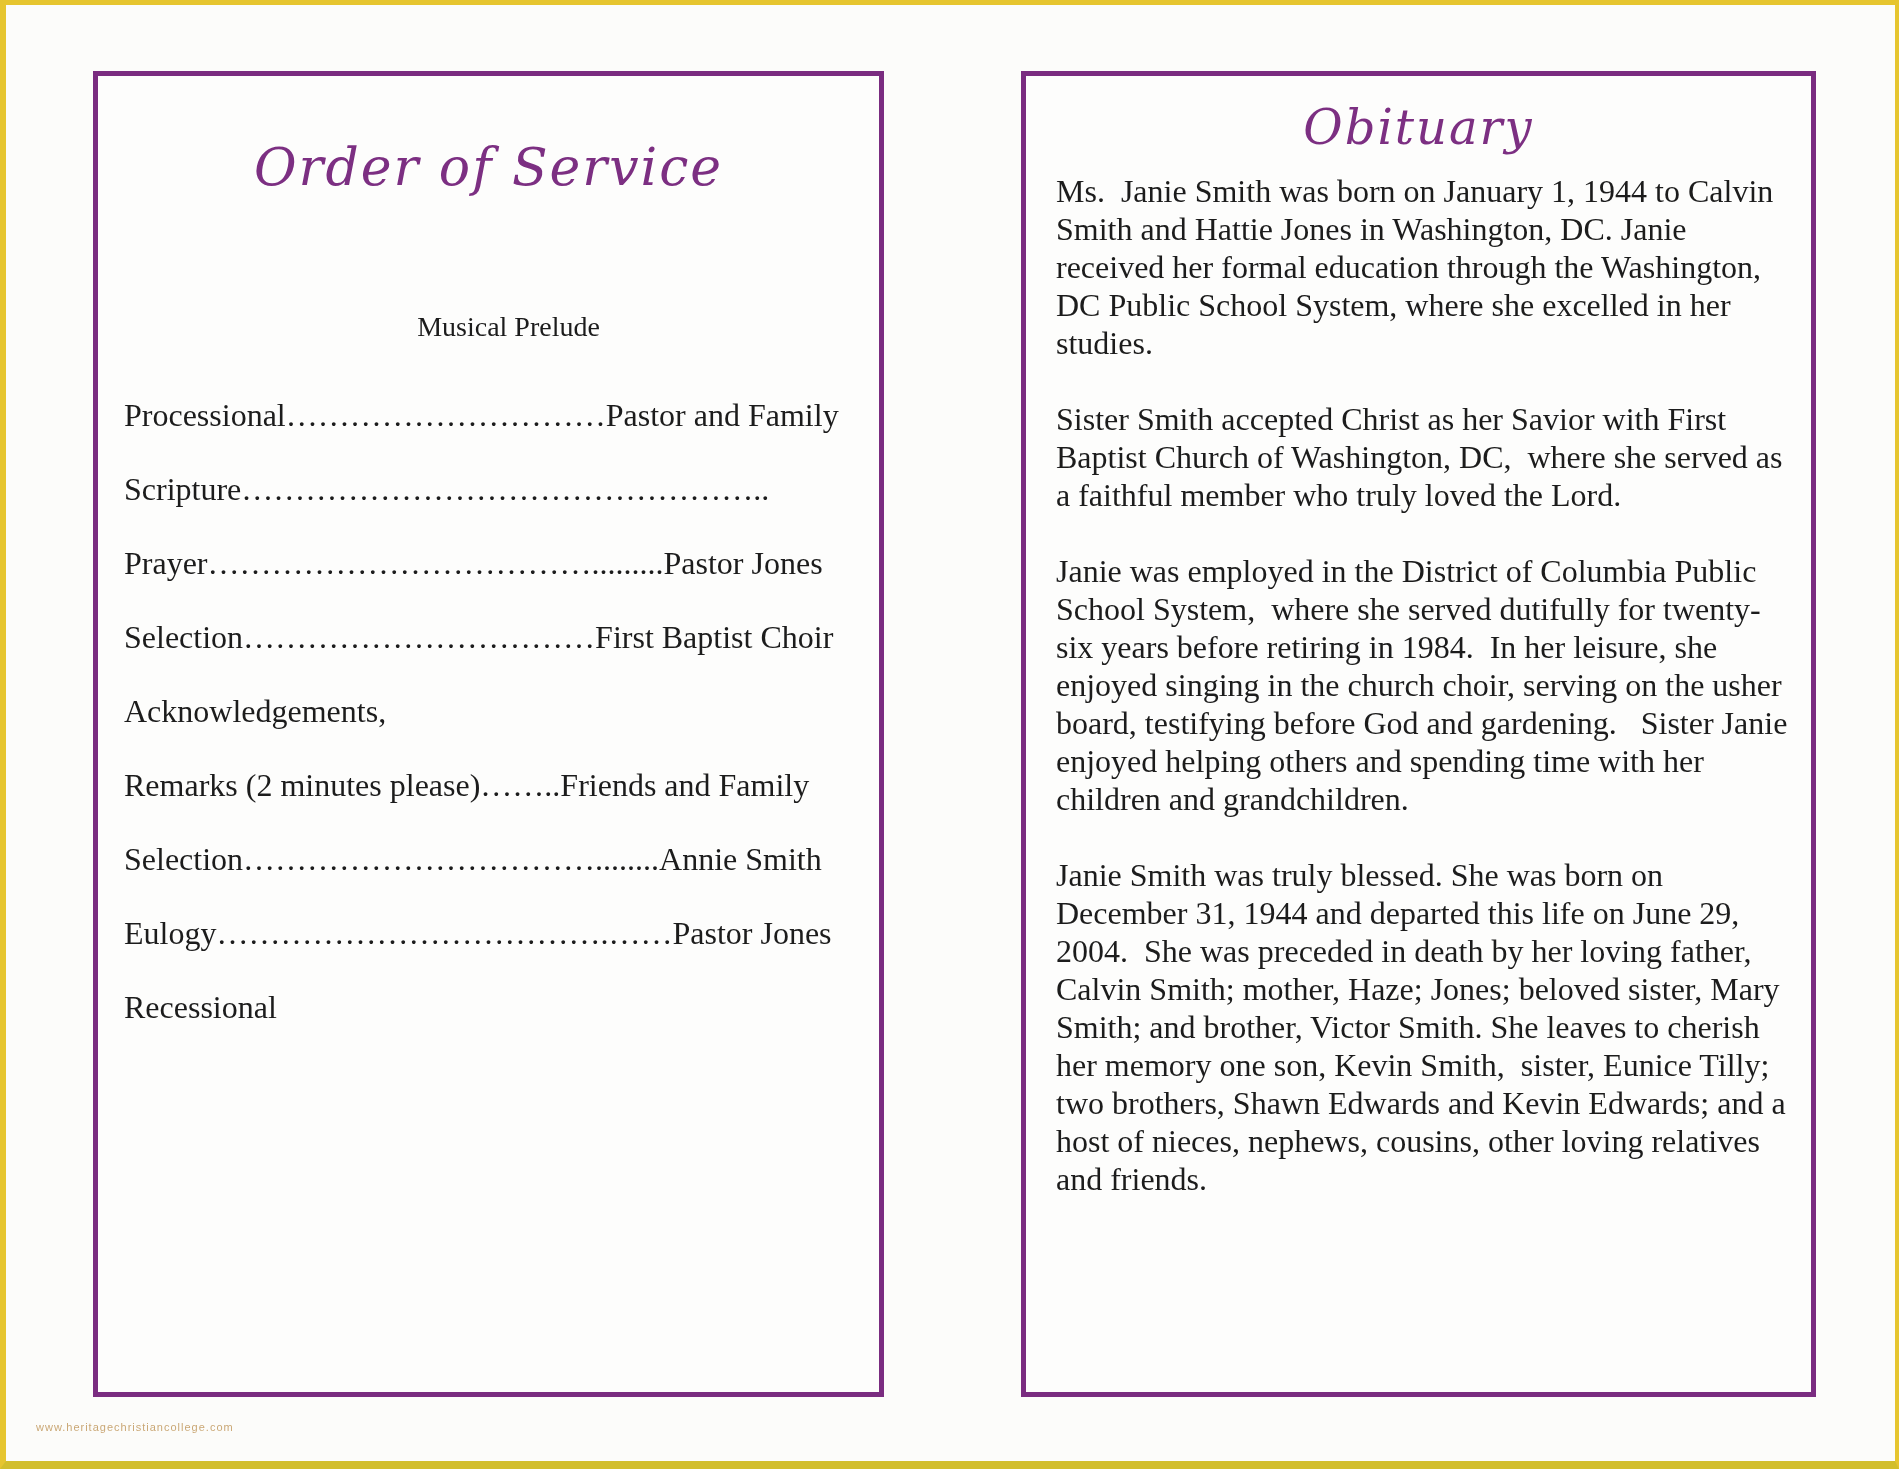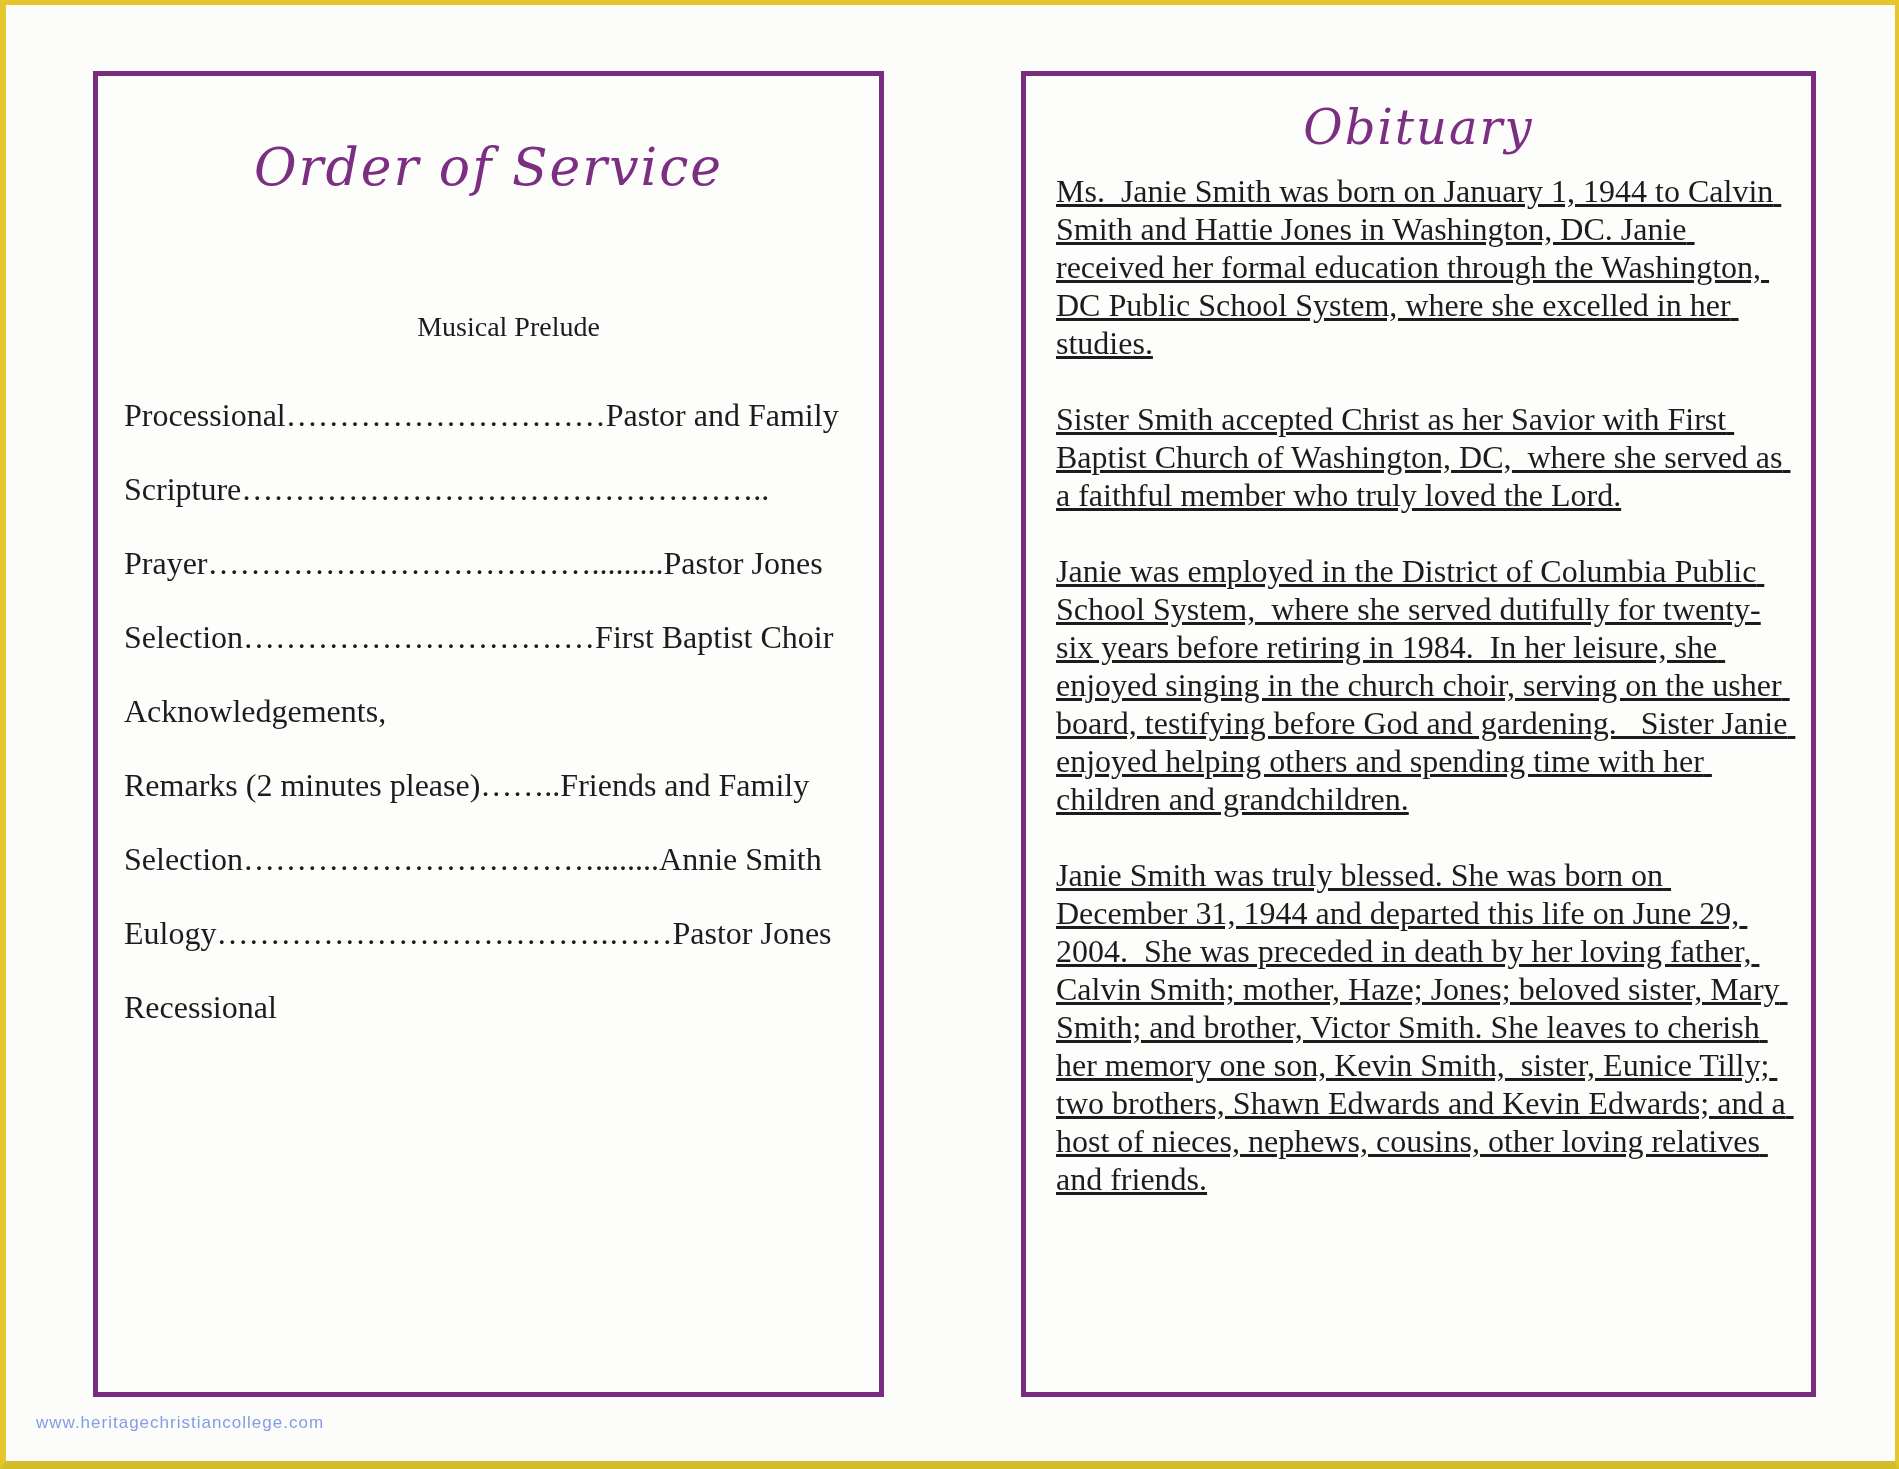--- a/index.html
+++ b/index.html
@@ -59,31 +59,30 @@
 
   .obit-body {
     margin-top: 8px;
     padding: 0 14px 0 30px;
     font-size: 32px;
     line-height: 38px;
   }
   .para {
     margin: 14px 0 38px 0;
     white-space: pre-wrap;
-    text-decoration: underline;
   }
 
   .watermark {
     position: absolute;
     left: 30px;
     bottom: 28px;
     font-family: "Liberation Sans", sans-serif;
-    font-size: 17px;
+    font-size: 11px;
     letter-spacing: 1px;
-    color: #1d4ed8;
+    color: #a16207;
     opacity: 0.55;
   }
 </style>
 </head>
 <body>
 
 <div class="page">
 
   <div class="panel panel-left">
     <div class="script-title">Order of Service</div>

